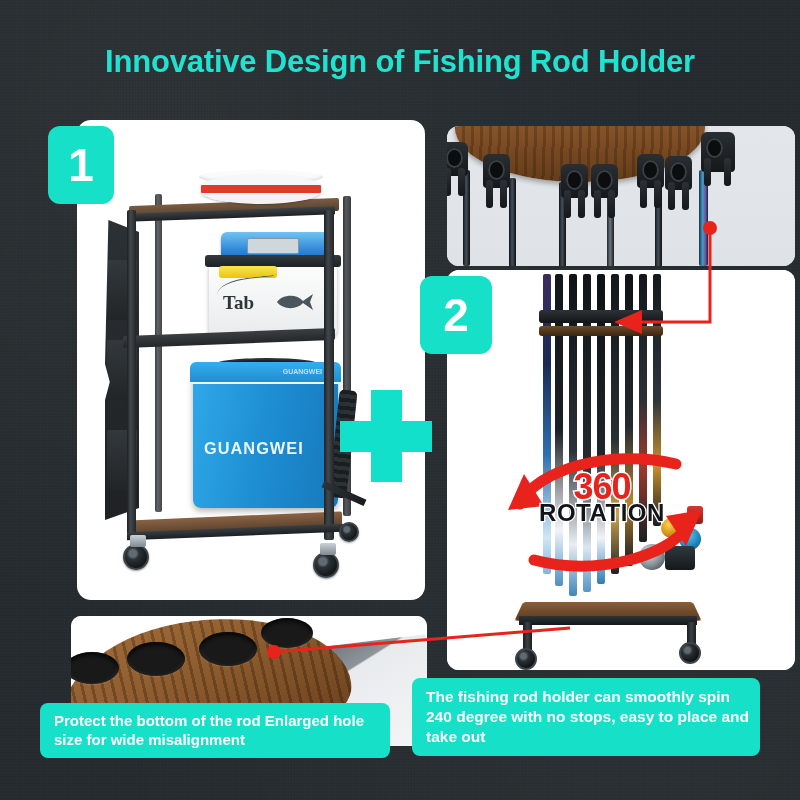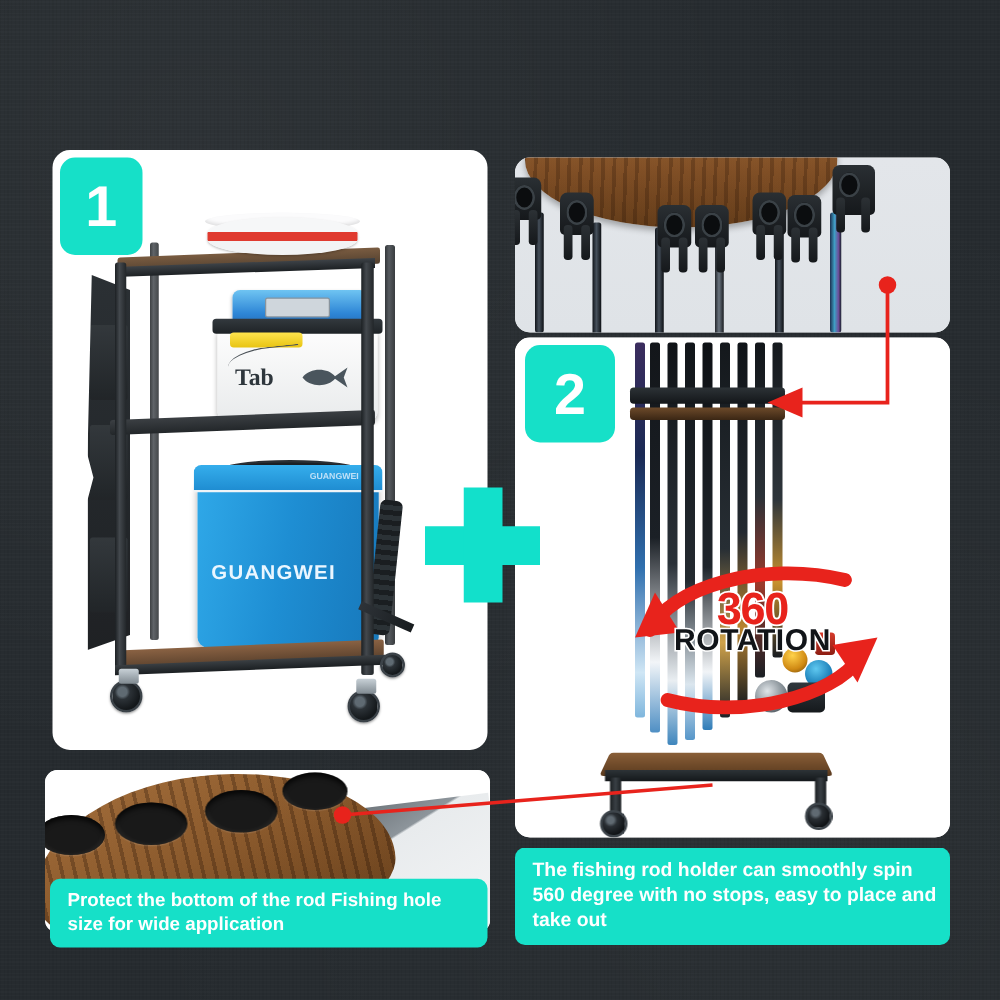--- a/index.html
+++ b/index.html
@@ -48,20 +48,21 @@
     white-space: nowrap;
   }
 
   
   .panel {
     position: absolute;
     background: #ffffff;
     border-radius: 14px;
     overflow: hidden;
     z-index: 3;
+    margin-left: 35px;
   }
 
   
   #panel-one {
     left: 42px; top: 120px;
     width: 348px; height: 480px;
     border: 4px solid #ffffff;
     background: #ffffff;
   }
   #panel-one .inner {
@@ -288,21 +289,21 @@
     position: absolute; left: 2px; width: 30px; height: 60px;
     background: linear-gradient(180deg,#2b3034,#191d20);
     border-radius: 2px;
   }
   .sidebag .pocket.a { top: 40px; }
   .sidebag .pocket.b { top: 120px; }
   .sidebag .pocket.c { top: 210px; }
 
   
   .bucket {
-    position: absolute; left: 112px; top: 262px;
+    position: absolute; left: 112px; top: 252px;
     width: 145px; height: 132px;
     background: linear-gradient(100deg,#2fa8e8 0%,#1e8ed3 48%,#1778bb 100%);
     border-radius: 5px 5px 8px 8px;
     box-shadow: 0 3px 6px rgba(0,0,0,.3);
   }
   .bucket .rim {
     position: absolute; left: -3px; top: -14px; width: 151px; height: 22px;
     background: linear-gradient(180deg,#35aeec 0%,#1f8dd2 100%);
     border-radius: 6px 6px 0 0;
     border-bottom: 2px solid #eef4f8;
@@ -484,20 +485,21 @@
     paint-order: stroke fill;
     margin-top: -4px;
     font-family: "Liberation Sans", sans-serif;
   }
 </style>
 </head>
 <body>
 
 <div id="stage">
 
+  <div class="title">Innovative Design of Fishing Rod Holder</div>
 
   <div class="panel" id="panel-one">
     <div class="inner">
       <div class="cart">
 
         <div class="sidebag">
           <div class="pocket a"></div>
           <div class="pocket b"></div>
           <div class="pocket c"></div>
         </div>
@@ -635,33 +637,33 @@
     <polygon points="196,116 212,80 176,86" fill="#e8231c"></polygon>
   </svg>
 
   <div id="rot-overlay">
     <div class="n360">360</div>
     <div class="rotword">ROTATION</div>
   </div>
 
   <div class="badge" id="badge-two">2</div>
 
-  <div class="caption" id="cap-bottomright">The fishing rod holder can smoothly spin 560 degree with no stops, easy to place and take out</div>
+  <div class="caption" id="cap-bottomright">The fishing rod holder can smoothly spin 240 degree with no stops, easy to place and take out</div>
 
   <div class="panel" id="panel-bottomleft">
     <div class="bl-bg"></div>
     <div class="bl-gray"></div>
     <div class="bl-wood"></div>
     <div class="bl-hole" style="left:-6px;  top:36px; width:54px; height:32px;"></div>
     <div class="bl-hole" style="left:56px;  top:26px; width:58px; height:34px;"></div>
     <div class="bl-hole" style="left:128px; top:16px; width:58px; height:34px;"></div>
     <div class="bl-hole" style="left:190px; top:2px;  width:52px; height:30px;"></div>
   </div>
 
-  <div class="caption" id="cap-bottomleft">Protect the bottom of the rod Fishing hole size for wide application</div>
+  <div class="caption" id="cap-bottomleft">Protect the bottom of the rod Enlarged hole size for wide misalignment</div>
 
   <div id="plus">
     <div class="bar h"></div>
     <div class="bar v"></div>
   </div>
 
   <svg class="annot" style="left:600px; top:196px; width:180px; height:190px;" viewBox="0 0 180 190">
     <circle cx="110" cy="32" r="7" fill="#e8231c"></circle>
     <path d="M110 32 L110 126 L40 126" stroke="#e8231c" stroke-width="3" fill="none"></path>
     <polygon points="14,126 42,114 42,138" fill="#e8231c"></polygon>

